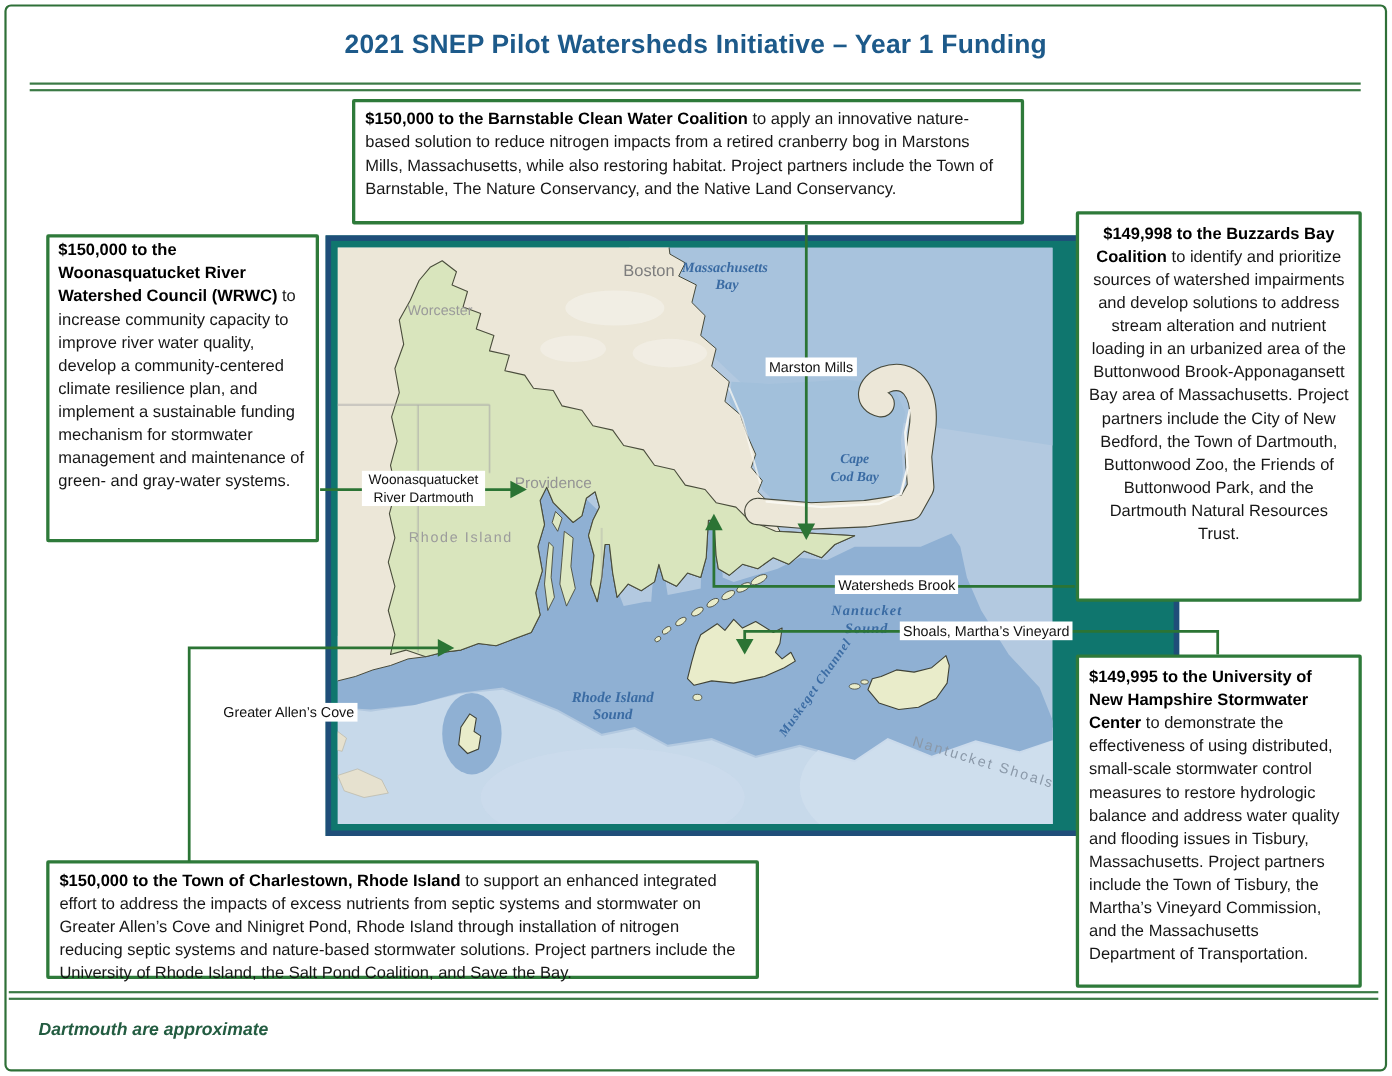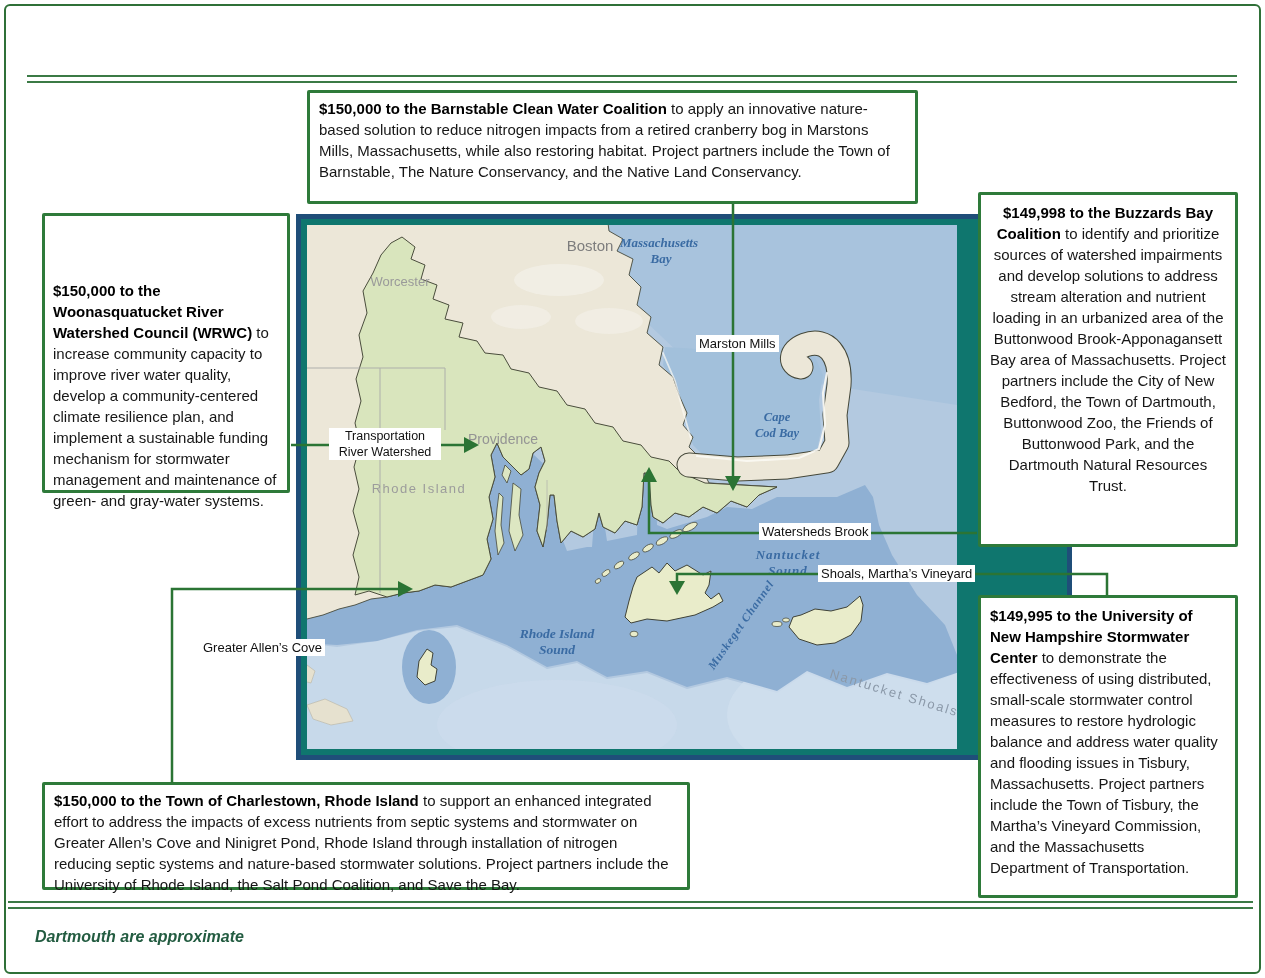--- a/index.html
+++ b/index.html
@@ -35,20 +35,21 @@
   .overlay{position:absolute;left:0;top:0;width:1265px;height:978px;z-index:50;pointer-events:none;}
   .city{font-family:"Liberation Sans",sans-serif;}
   .water{font-family:"Liberation Serif","DejaVu Serif",serif;font-style:italic;font-weight:bold;}
 </style>
 </head>
 <body>
 
 <div class="page">
   <div class="page-frame"></div>
 
+  <div class="title">2021 SNEP Pilot Watersheds Initiative – Year 1 Funding</div>
   <div class="rule top"></div>
 
   <div class="map-panel">
     <svg width="650" height="524" viewBox="0 0 650 524" xmlns="http://www.w3.org/2000/svg">
 
       <rect x="0" y="0" width="650" height="524" fill="#b3c9e0"></rect>
       <polygon points="265,0 650,0 650,180 520,160 390,145 300,60" fill="#a8c3dd"></polygon>
 
       <path fill="#c7d9ea" d="M -5,418 L 30,422 L 70,416 L 110,406 L 150,402 L 200,422 L 240,444 L 270,438 L 300,454
                L 340,448 L 380,464 L 420,454 L 470,468 L 500,448 L 540,464 L 580,450 L 620,460 L 655,446
@@ -150,26 +151,26 @@
         <text class="water" x="481" y="334" text-anchor="middle" font-size="13" letter-spacing="1">Nantucket</text>
         <text class="water" x="481" y="350" text-anchor="middle" font-size="13" letter-spacing="1">Sound</text>
         <text class="water" x="250" y="413" text-anchor="middle" font-size="13.5">Rhode Island</text>
         <text class="water" x="250" y="429" text-anchor="middle" font-size="13.5">Sound</text>
         <text class="water" x="437" y="402" text-anchor="middle" font-size="11.5" letter-spacing="1" transform="rotate(-55 437 402)">Muskeget Channel</text>
       </g>
       <text class="city" x="586" y="472" text-anchor="middle" font-size="13" fill="#8b99a9" letter-spacing="2" transform="rotate(17 586 472)">Nantucket Shoals</text>
     </svg>
   </div>
 
-  <div class="note" style="left:307px;top:90px;width:611px;height:114px;">
+  <div class="note" style="left:320px;top:90px;width:611px;height:114px;">
     <div class="pad"><b>$150,000 to the Barnstable Clean Water Coalition</b><span> to apply an innovative nature-based solution to reduce nitrogen impacts from a retired cranberry bog in Marstons Mills, Massachusetts, while also restoring habitat. Project partners include the Town of Barnstable, The Nature Conservancy, and the Native Land Conservancy.</span></div>
   </div>
 
   <div class="note" style="left:42px;top:213px;width:248px;height:280px;">
-    <div class="pad" style="padding:22px 8px;margin-top:42px;"><b>$150,000 to the Woonasquatucket River Watershed Council (WRWC)</b><span> to increase community capacity to improve river water quality, develop a community-centered climate resilience plan, and implement a sustainable funding mechanism for stormwater management and maintenance of green- and gray-water systems.</span></div>
+    <div class="pad" style="padding:1px 8px;"><b>$150,000 to the Woonasquatucket River Watershed Council (WRWC)</b><span> to increase community capacity to improve river water quality, develop a community-centered climate resilience plan, and implement a sustainable funding mechanism for stormwater management and maintenance of green- and gray-water systems.</span></div>
   </div>
 
   <div class="note" style="left:978px;top:192px;width:260px;height:355px;text-align:center;">
     <div class="pad" style="padding:7px 9px;"><b>$149,998 to the Buzzards Bay Coalition</b><span> to identify and prioritize sources of watershed impairments and develop solutions to address stream alteration and nutrient loading in an urbanized area of the Buttonwood Brook-Apponagansett Bay area of Massachusetts. Project partners include the City of New Bedford, the Town of Dartmouth, Buttonwood Zoo, the Friends of Buttonwood Park, and the Dartmouth Natural Resources Trust.</span></div>
   </div>
 
   <div class="note" style="left:978px;top:595px;width:260px;height:303px;">
     <div class="pad" style="padding:7px 9px;"><b>$149,995 to the University of New Hampshire Stormwater Center</b><span> to demonstrate the effectiveness of using distributed, small-scale stormwater control measures to restore hydrologic balance and address water quality and flooding issues in Tisbury, Massachusetts. Project partners include the Town of Tisbury, the Martha’s Vineyard Commission, and the Massachusetts Department of Transportation.</span></div>
   </div>
 
@@ -187,21 +188,21 @@
     </g>
     <g fill="#2b7434" stroke="none">
       <polygon points="725,476 741,476 733,491"></polygon>
       <polygon points="464,437 464,453 479,445"></polygon>
       <polygon points="641,482 657,482 649,467"></polygon>
       <polygon points="669,581 685,581 677,595"></polygon>
       <polygon points="398,581 398,597 413,589"></polygon>
     </g>
   </svg>
 
-  <div class="callout" style="left:696px;top:335px;">Marston Mills</div>
-  <div class="callout wrap" style="left:329px;top:428px;">Transportation River Watershed</div>
+  <div class="callout" style="left:696px;top:325px;">Marston Mills</div>
+  <div class="callout wrap" style="left:329px;top:428px;">Woonasquatucket River Dartmouth</div>
   <div class="callout" style="left:759px;top:523px;">Watersheds Brook</div>
   <div class="callout" style="left:818px;top:565px;">Shoals, Martha’s Vineyard</div>
   <div class="callout" style="left:200px;top:603px;margin-top:36px;">Greater Allen’s Cove</div>
 
   <div class="rule bottom"></div>
   <div class="footnote">Dartmouth are approximate</div>
 </div>
 
 </body></html>

